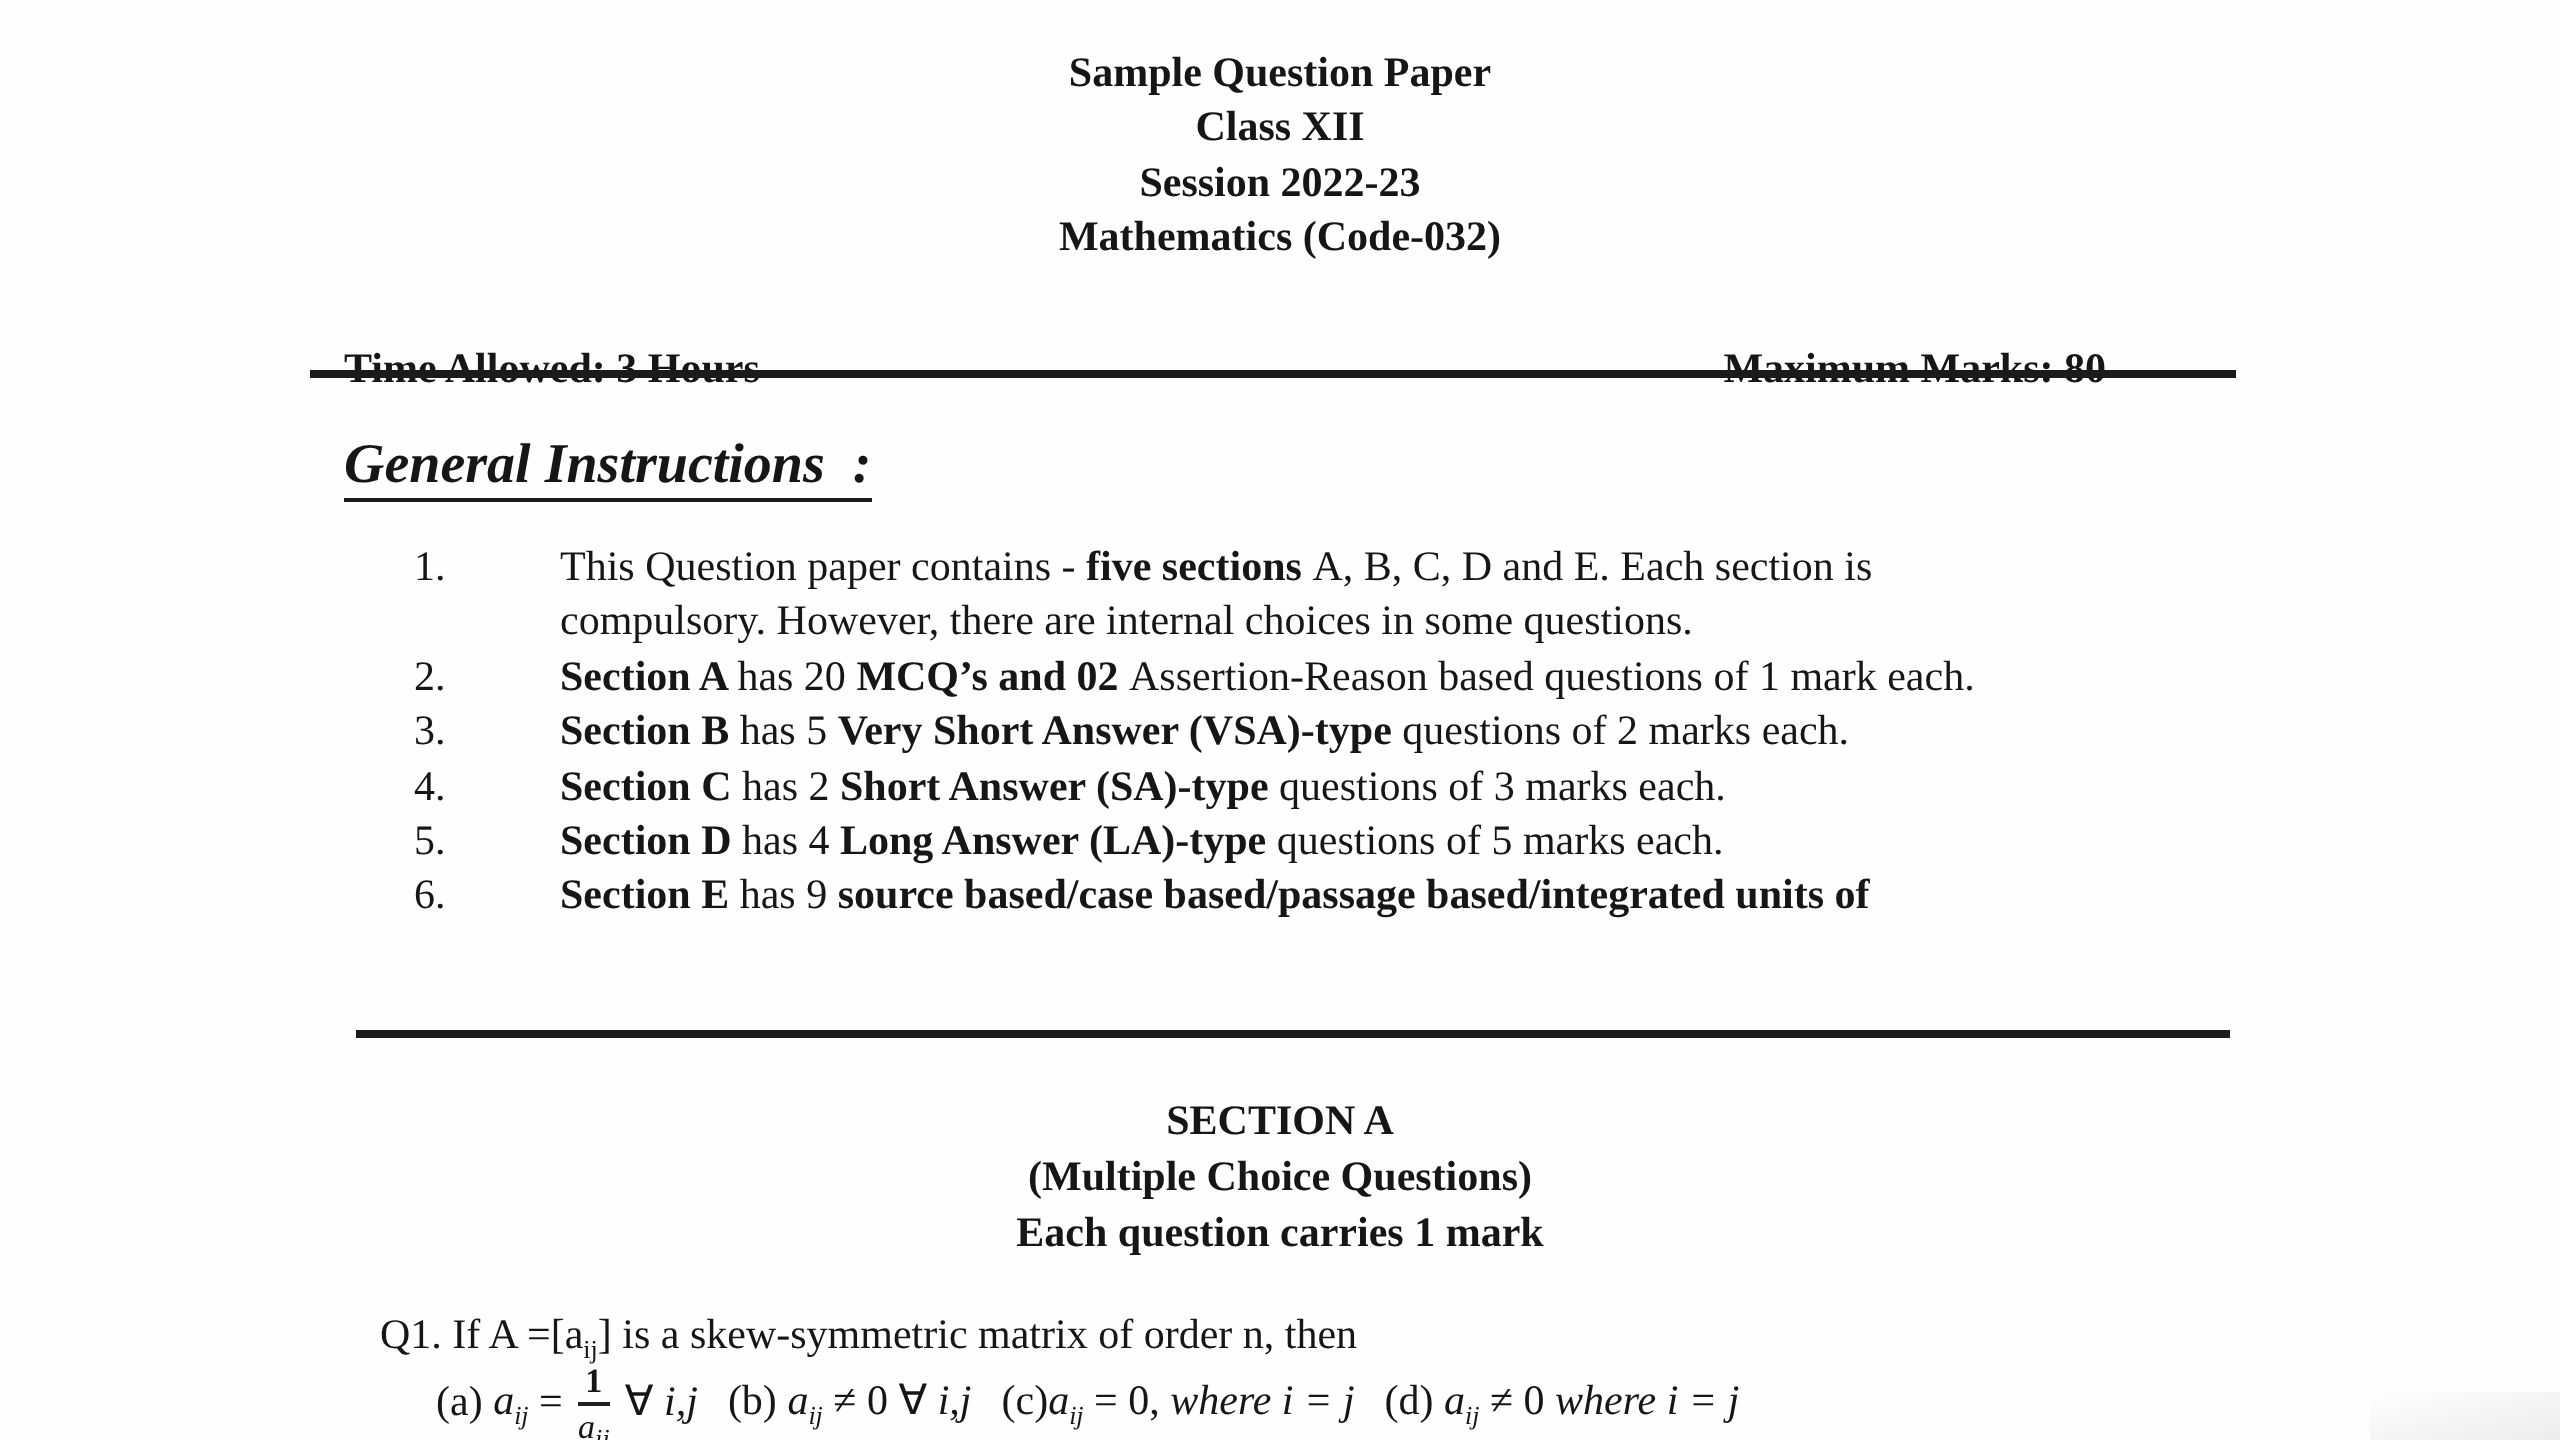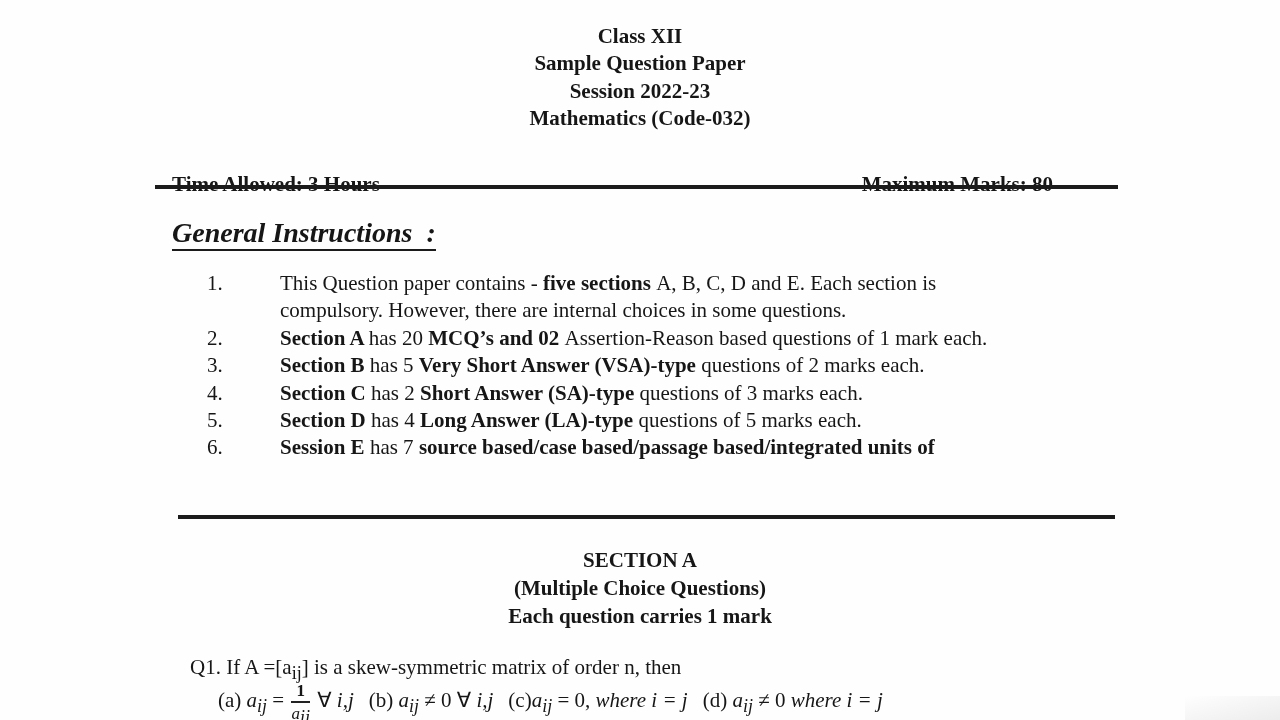--- a/index.html
+++ b/index.html
@@ -9,21 +9,21 @@
     background: #ffffff;
   }
   .page {
     position: relative;
     width: 1280px; height: 720px;
     background: #fefefe;
     font-family: "Liberation Serif", serif;
     color: #161616;
   }
   b { font-weight: bold; }
-  sub { font-size: 18px; line-height: 0; }
+  sub { font-size: 13px; line-height: 0; }
 
   .paper-header {
     position: absolute; top: 23px; left: 0; width: 100%;
     text-align: center;
     font-weight: bold; font-size: 21px; line-height: 27.4px;
   }
   .meta-row {
     position: absolute; top: 160px; left: 172px; width: 881px;
     display: flex; justify-content: space-between;
     font-weight: bold; font-size: 21px; margin-top: 12px;
@@ -81,22 +81,22 @@
     width: 95px; height: 24px;
     background: linear-gradient(to bottom right, rgba(0,0,0,0), rgba(0,0,0,0.07));
   }
 </style>
 </head>
 <body>
 
 <div class="page">
 
   <div class="paper-header">
+    <div>Sample Question Paper</div>
     <div>Class XII</div>
-    <div>Sample Question Paper</div>
     <div>Session 2022-23</div>
     <div>Mathematics (Code-032)</div>
   </div>
 
   <div class="meta-row">
     <span>Time Allowed: 3 Hours</span>
     <span>Maximum Marks: 80</span>
   </div>
 
   <div class="rule rule-top"></div>
@@ -139,21 +139,21 @@
     <div class="instr-row">
       <span class="instr-num">5.</span>
       <span class="instr-txt">
         <span class="tline"><b>Section D </b><span>has 4 </span><b>Long Answer (LA)-type </b><span>questions of 5 marks each.</span></span>
       </span>
     </div>
 
     <div class="instr-row">
       <span class="instr-num">6.</span>
       <span class="instr-txt">
-        <span class="tline"><b>Session E </b><span>has 7 </span><b>source based/case based/passage based/integrated units of</b></span>
+        <span class="tline"><b>Section E </b><span>has 9 </span><b>source based/case based/passage based/integrated units of</b></span>
       </span>
     </div>
 
   </div>
 
   <div class="rule rule-middle"></div>
 
   <div class="section-header">
     <div>SECTION A</div>
     <div>(Multiple Choice Questions)</div>

